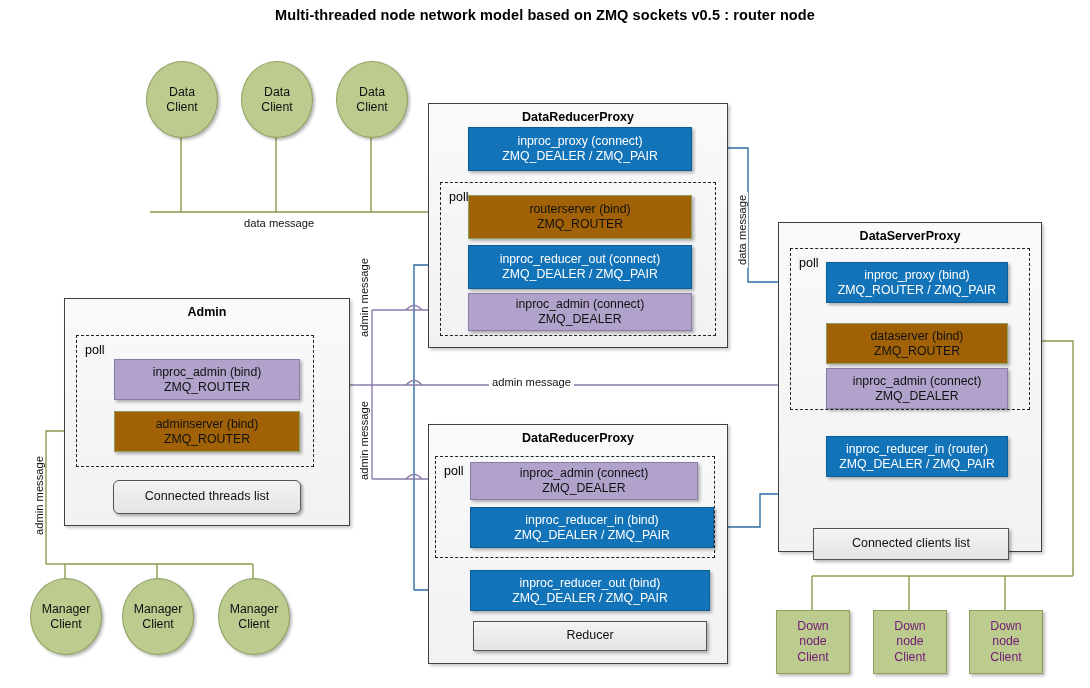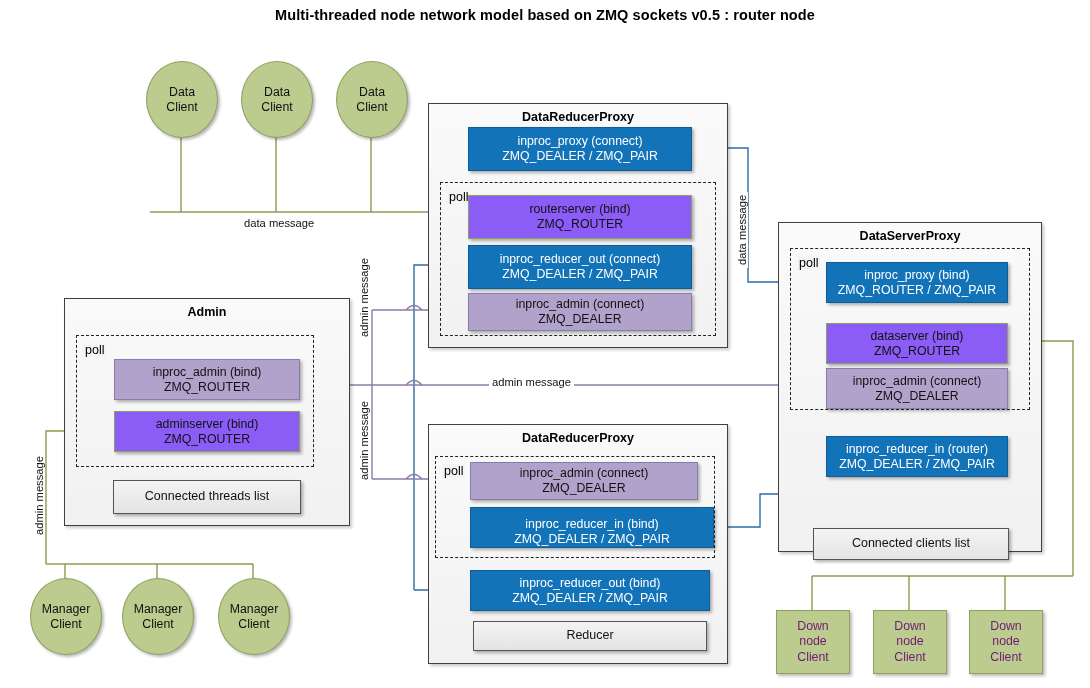--- a/index.html
+++ b/index.html
@@ -20,21 +20,21 @@
   
   .poll{position:absolute;border:1.5px dashed #222;background:transparent;}
   .polllabel{position:absolute;font-size:12.5px;background:#f4f4f4;padding:0 2px;}
 
   
   .sock{position:absolute;display:flex;flex-direction:column;align-items:center;
         justify-content:center;text-align:center;line-height:1.22;
         box-shadow:2px 2px 3px rgba(0,0,0,.30);}
   .sock span{display:block;}
   .blue{background:#1273B9;color:#ffffff;border:1px solid #0d5d96;font-size:12.3px;}
-  .green{background:#8b5cf6;color:#111;border:1px solid #8fa05e;font-size:12.3px;}
+  .green{background:#a16207;color:#111;border:1px solid #8fa05e;font-size:12.3px;}
   .purple{background:#B1A2CB;color:#111;border:1px solid #8b7bab;font-size:12.3px;}
   .grey{background:linear-gradient(180deg,#f3f3f3 0%,#e4e4e4 100%);color:#111;
         border:1.4px solid #555;font-size:12.5px;}
 
   
   .circ{position:absolute;border-radius:50%;background:#BCCB8E;border:1px solid #8fa05e;
         display:flex;flex-direction:column;align-items:center;justify-content:center;
         text-align:center;font-size:12.3px;line-height:1.22;color:#111;
         box-shadow:2px 2px 3px rgba(0,0,0,.28);}
   .sqnode{position:absolute;background:#BCCB8E;border:1px solid #8fa05e;
@@ -228,35 +228,35 @@
   <div class="polllabel" style="left:83px;top:343px;">poll</div>
 
   <div class="sock purple" style="left:114px;top:359px;width:184px;height:39px;">
     <span>inproc_admin (bind)</span>
     <span>ZMQ_ROUTER</span>
   </div>
   <div class="sock green" style="left:114px;top:411px;width:184px;height:39px;">
     <span>adminserver (bind)</span>
     <span>ZMQ_ROUTER</span>
   </div>
-  <div class="sock grey" style="left:113px;top:480px;width:186px;height:32px;">
+  <div class="sock grey" style="left:113px;top:480px;width:186px;height:32px;border-radius:6px;">
     <span>Connected threads list</span>
   </div>
 
   <div class="container" style="left:428px;top:424px;width:298px;height:238px;">
     <div class="ctitle">DataReducerProxy</div>
   </div>
   <div class="poll" style="left:435px;top:456px;width:278px;height:100px;"></div>
   <div class="polllabel" style="left:442px;top:464px;">poll</div>
 
   <div class="sock purple" style="left:470px;top:462px;width:226px;height:36px;">
     <span>inproc_admin (connect)</span>
     <span>ZMQ_DEALER</span>
   </div>
-  <div class="sock blue" style="left:470px;top:507px;width:242px;height:39px;justify-content:flex-end;">
+  <div class="sock blue" style="left:470px;top:507px;width:242px;height:39px;">
     <span>inproc_reducer_in (bind)</span>
     <span>ZMQ_DEALER / ZMQ_PAIR</span>
   </div>
   <div class="sock blue" style="left:470px;top:570px;width:238px;height:39px;">
     <span>inproc_reducer_out (bind)</span>
     <span>ZMQ_DEALER / ZMQ_PAIR</span>
   </div>
   <div class="sock grey" style="left:473px;top:621px;width:232px;height:28px;">
     <span>Reducer</span>
   </div>

